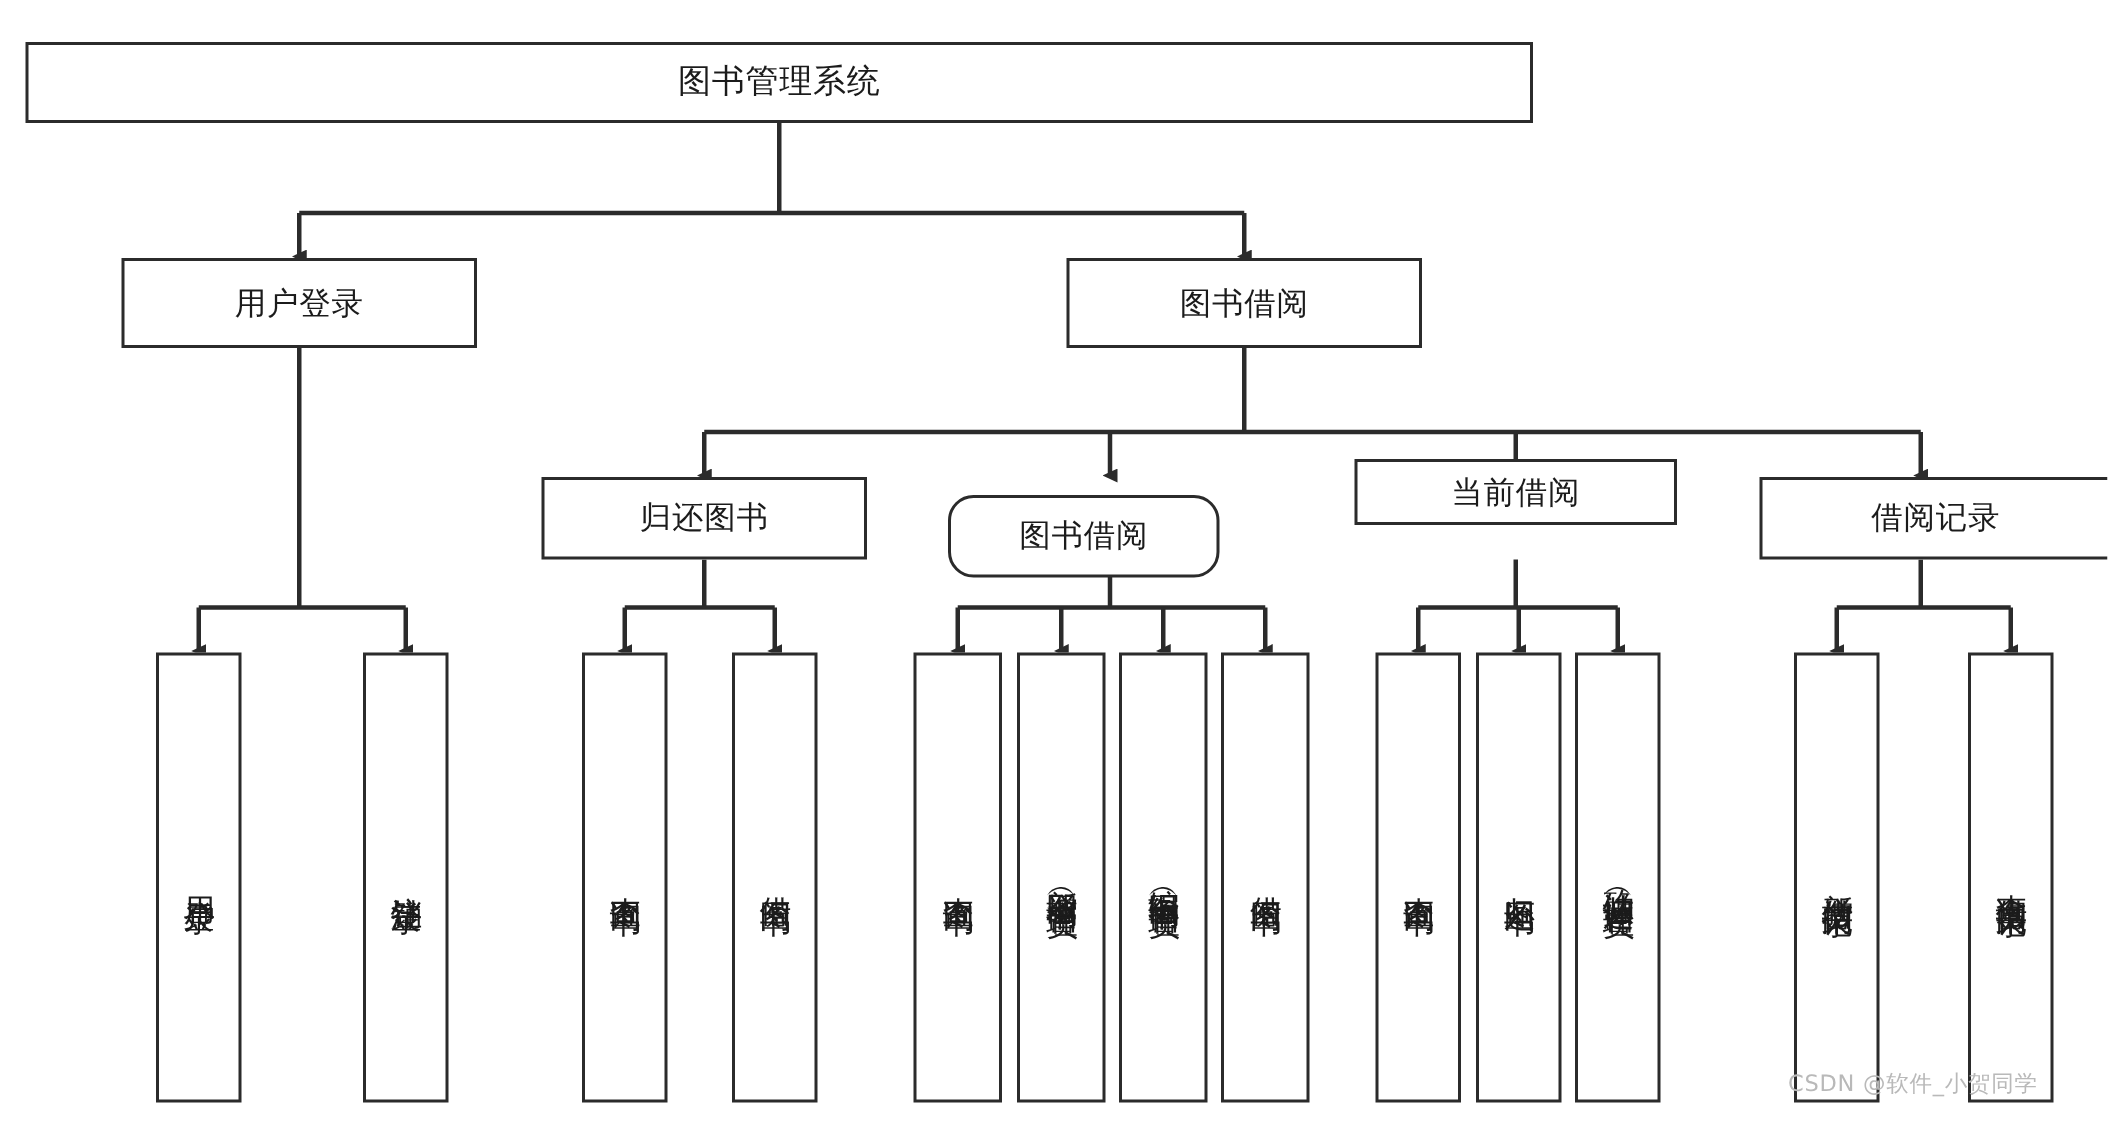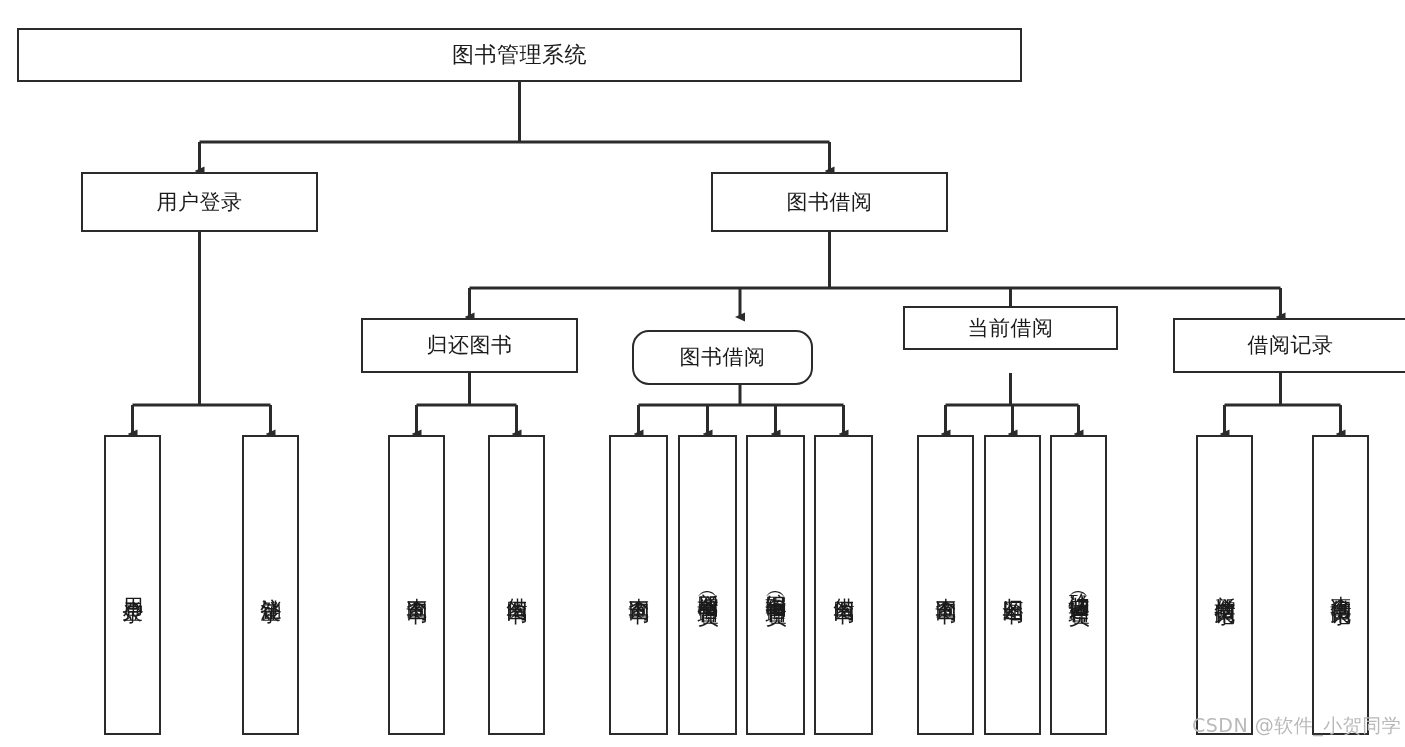--- a/index.html
+++ b/index.html
@@ -57,21 +57,21 @@
     line-height: 1.38;
     letter-spacing: 2px;
     white-space: normal;
     max-height: 100%;
   }
   .node.root .node-label { font-size: 22px; }
   #watermark {
     position: absolute;
     left: 1192px;
     top: 713px;
-    font-size: 19px;
+    font-size: 15px;
     color: #b9b9b9;
     letter-spacing: 0.5px;
     white-space: nowrap;
     z-index: 5;
     font-family: "DejaVu Sans", "Liberation Sans", sans-serif;
   }
 </style>
 </head>
 <body>
 

